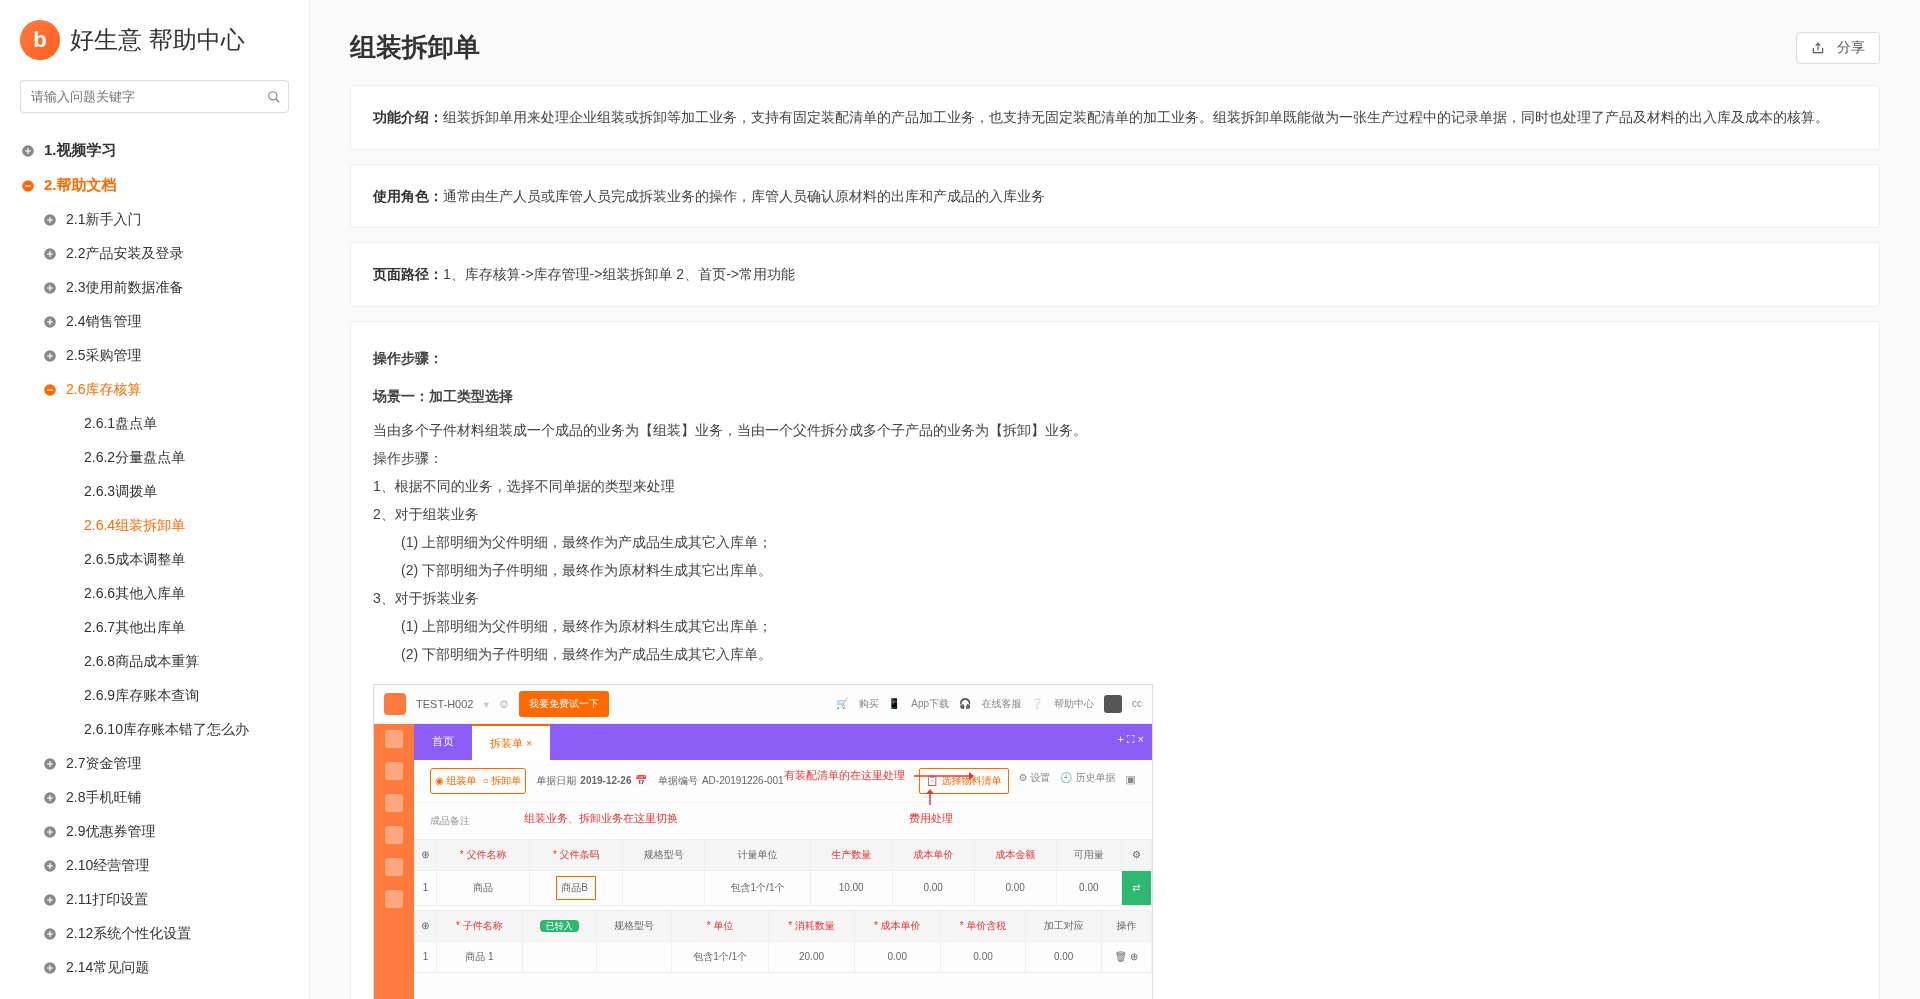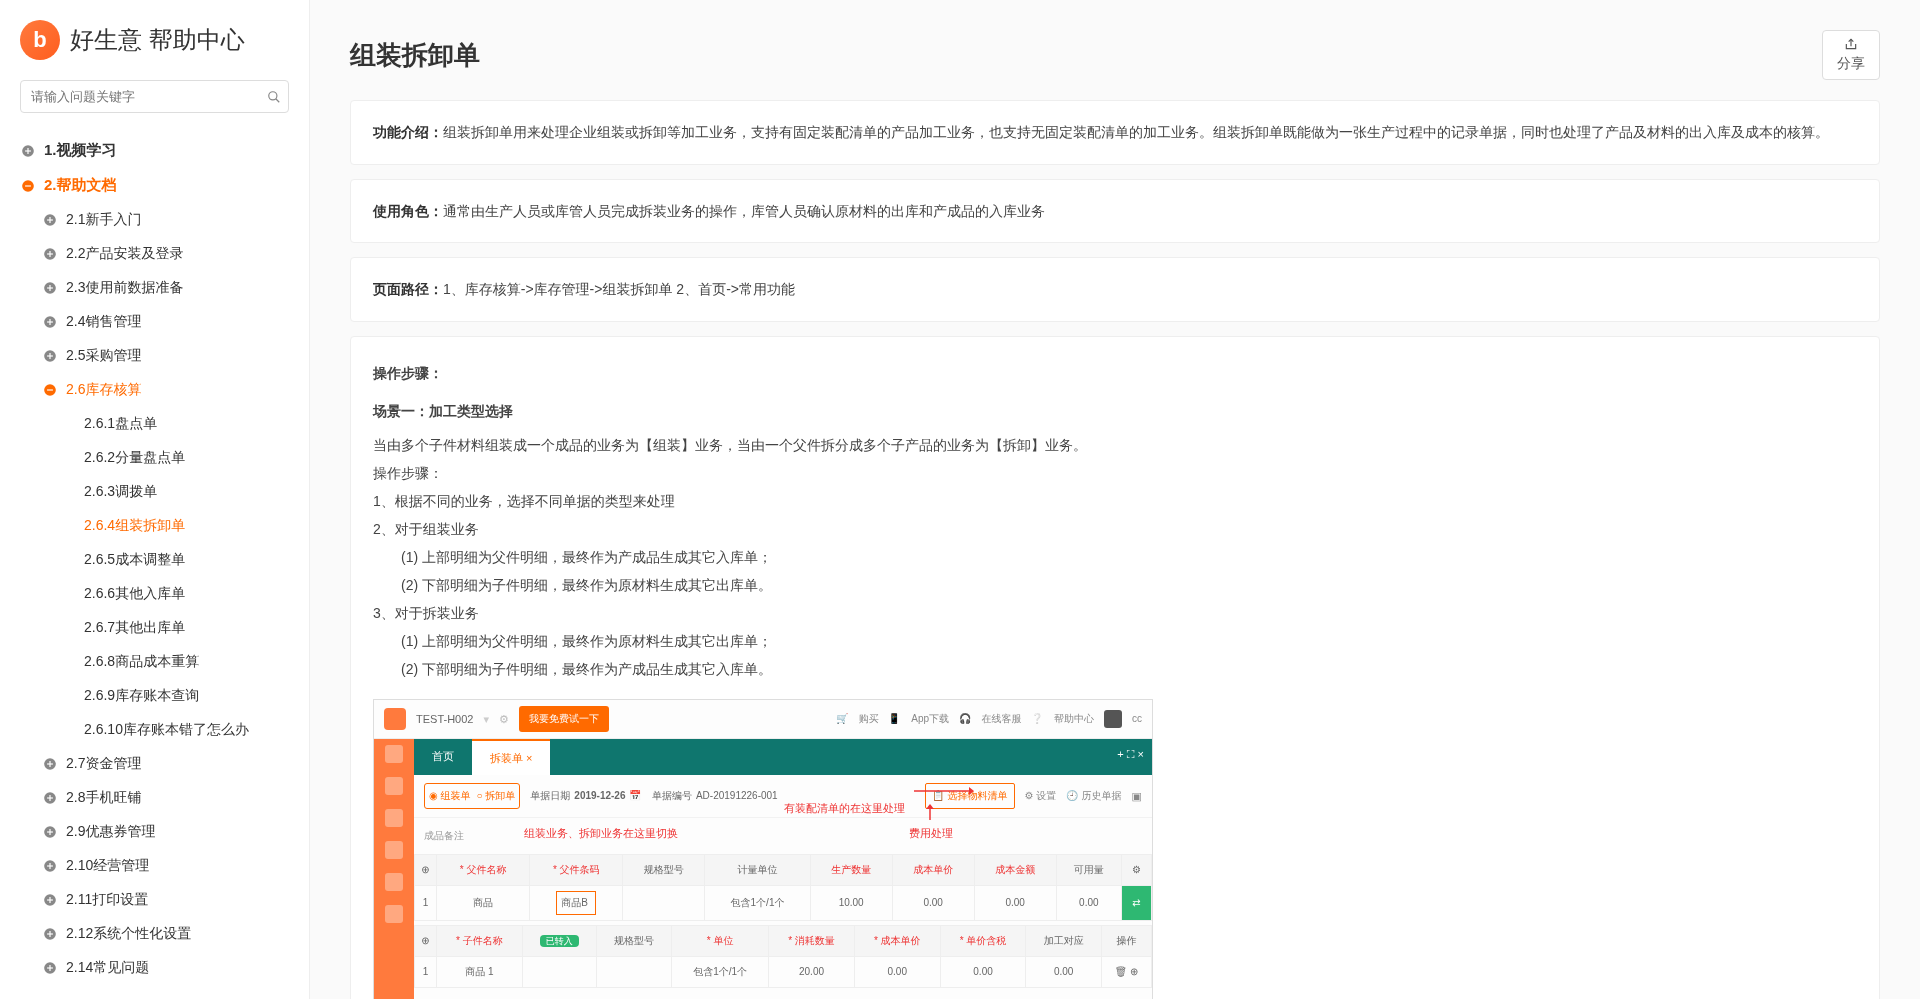--- a/index.html
+++ b/index.html
@@ -15,41 +15,41 @@
 .nav-list { list-style: none; }
 .nav-item { display: flex; align-items: center; padding: 8px 0; cursor: pointer; color: #333; }
 .nav-item.level-1 { font-weight: bold; font-size: 15px; }
 .nav-item.level-2 { padding-left: 22px; font-size: 14px; }
 .nav-item.level-3 { padding-left: 64px; font-size: 14px; font-weight: normal; }
 .nav-item.active { color: #ff6a00; }
 .nav-icon { width: 16px; height: 16px; margin-right: 8px; display: inline-flex; align-items: center; justify-content: center; flex-shrink: 0; }
 .main { flex: 1; padding: 30px 40px; background: #fafafa; min-width: 0; }
 .title-row { display: flex; align-items: center; justify-content: space-between; margin-bottom: 20px; }
 .page-title { font-size: 26px; font-weight: bold; color: #333; }
-.share-btn { border: 1px solid #ddd; background: #fff; padding: 6px 14px; border-radius: 4px; cursor: pointer; font-size: 14px; color: #555; display: inline-flex; align-items: center; gap: 4px; flex-direction: column; }
+.share-btn { border: 1px solid #ddd; background: #fff; padding: 6px 14px; border-radius: 4px; cursor: pointer; font-size: 14px; color: #555; display: inline-flex; align-items: center; gap: 12px; }
 .info-box { background: #fff; border: 1px solid #eee; border-radius: 4px; padding: 18px 22px; margin-bottom: 14px; line-height: 1.9; color: #444; }
 .info-label { font-weight: bold; color: #333; }
 .content-box { background: #fff; border: 1px solid #eee; border-radius: 4px; padding: 22px; line-height: 2; color: #444; }
 .section-heading { font-weight: bold; margin-bottom: 8px; }
 .scene-heading { font-weight: bold; margin-top: 10px; margin-bottom: 6px; }
 .indent-1 { padding-left: 28px; }
 .screenshot { margin-top: 16px; border: 1px solid #ddd; background: #fdfdfd; width: 780px; font-size: 11px; color: #666; }
 .ss-topbar { display: flex; align-items: center; padding: 6px 10px; border-bottom: 1px solid #eee; gap: 10px; }
 .ss-logo { width: 22px; height: 22px; background: #ff7a3d; border-radius: 4px; }
 .ss-top-btn { background: #ff6a00; color: #fff; padding: 3px 10px; border-radius: 3px; font-size: 10px; }
 .ss-top-right { margin-left: auto; display: flex; gap: 10px; align-items: center; font-size: 10px; color: #888; }
 .ss-avatar { width: 18px; height: 18px; background: #555; border-radius: 3px; }
 .ss-body { display: flex; }
 .ss-left { width: 40px; background: #ff7a3d; min-height: 340px; display: flex; flex-direction: column; align-items: center; padding-top: 6px; gap: 14px; }
 .ss-left-icon { width: 18px; height: 18px; background: rgba(255,255,255,0.35); border-radius: 3px; }
 .ss-main { flex: 1; }
-.ss-tabs { display: flex; background: #0f766e; }
+.ss-tabs { display: flex; background: #8b5cf6; }
 .ss-tab { padding: 6px 18px; color: #fff; font-size: 11px; }
 .ss-tab.active { background: #fff; color: #ff6a00; border-top: 2px solid #ff6a00; }
-.ss-form-row { display: flex; align-items: center; padding: 8px 10px; gap: 10px; flex-wrap: wrap; border-bottom: 1px solid #f2f2f2; position: relative; }
+.ss-form-row { display: flex; padding: 8px 16px; gap: 10px; flex-wrap: wrap; border-bottom: 1px solid #f2f2f2; position: relative; }
 .ss-radio-group { border: 1px solid #ff6a00; padding: 2px 4px; border-radius: 3px; display: inline-flex; gap: 6px; font-size: 10px; }
 .ss-radio-item { color: #ff6a00; }
 .ss-field { display: inline-flex; align-items: center; gap: 4px; font-size: 10px; }
 .ss-input-box { border: 1px solid #ff6a00; padding: 2px 6px; min-width: 90px; height: 18px; }
 .ss-red-text { color: #e33; font-size: 11px; position: absolute; }
 .ss-table { width: 100%; border-collapse: collapse; font-size: 10px; }
 .ss-table th { background: #f5f5f5; padding: 5px 4px; border: 1px solid #eee; font-weight: normal; color: #666; }
 .ss-table td { padding: 5px 4px; border: 1px solid #eee; text-align: center; color: #666; }
 .ss-table .red-col { color: #e33; }
 .ss-green-badge { background: #2eb872; color: #fff; padding: 1px 6px; border-radius: 4px; font-size: 9px; }
@@ -313,21 +313,21 @@
             <div class="ss-form-row" style="position:relative">
               <span class="ss-radio-group">
                 <span class="ss-radio-item">◉ <span>组装单</span></span>
                 <span class="ss-radio-item">○ <span>拆卸单</span></span>
               </span>
               <span class="ss-field"><span>单据日期</span> <b>2019-12-26</b> 📅</span>
               <span class="ss-field">
                   <span>单据编号</span> 
                   <span>AD-20191226-001</span>
                 </span>
-              <span class="ss-red-text" style="left:370px;top:22px">有装配清单的在这里处理</span>
+              <span class="ss-red-text" style="left:370px;top:4px">有装配清单的在这里处理</span>
               <svg class="ss-arrow" style="left:500px;top:10px" width="60" height="12">
                   <line x1="0" y1="6" x2="55" y2="6" stroke="#e33" stroke-width="1.5"></line>
                   <polygon points="55,2 60,6 55,10" fill="#e33"></polygon>
                 </svg>
               <span style="margin-left:auto;border:1px solid #ff6a00;padding:2px 6px;color:#ff6a00;border-radius:2px;font-size:10px">📋 <span>选择物料清单</span></span>
               <span style="color:#888;font-size:10px">⚙ <span>设置</span></span>
               <span style="color:#888;font-size:10px">🕘 <span>历史单据</span></span>
               <span style="color:#888">▣</span>
             </div>
             <div class="ss-form-row" style="position:relative;border-bottom:none">

